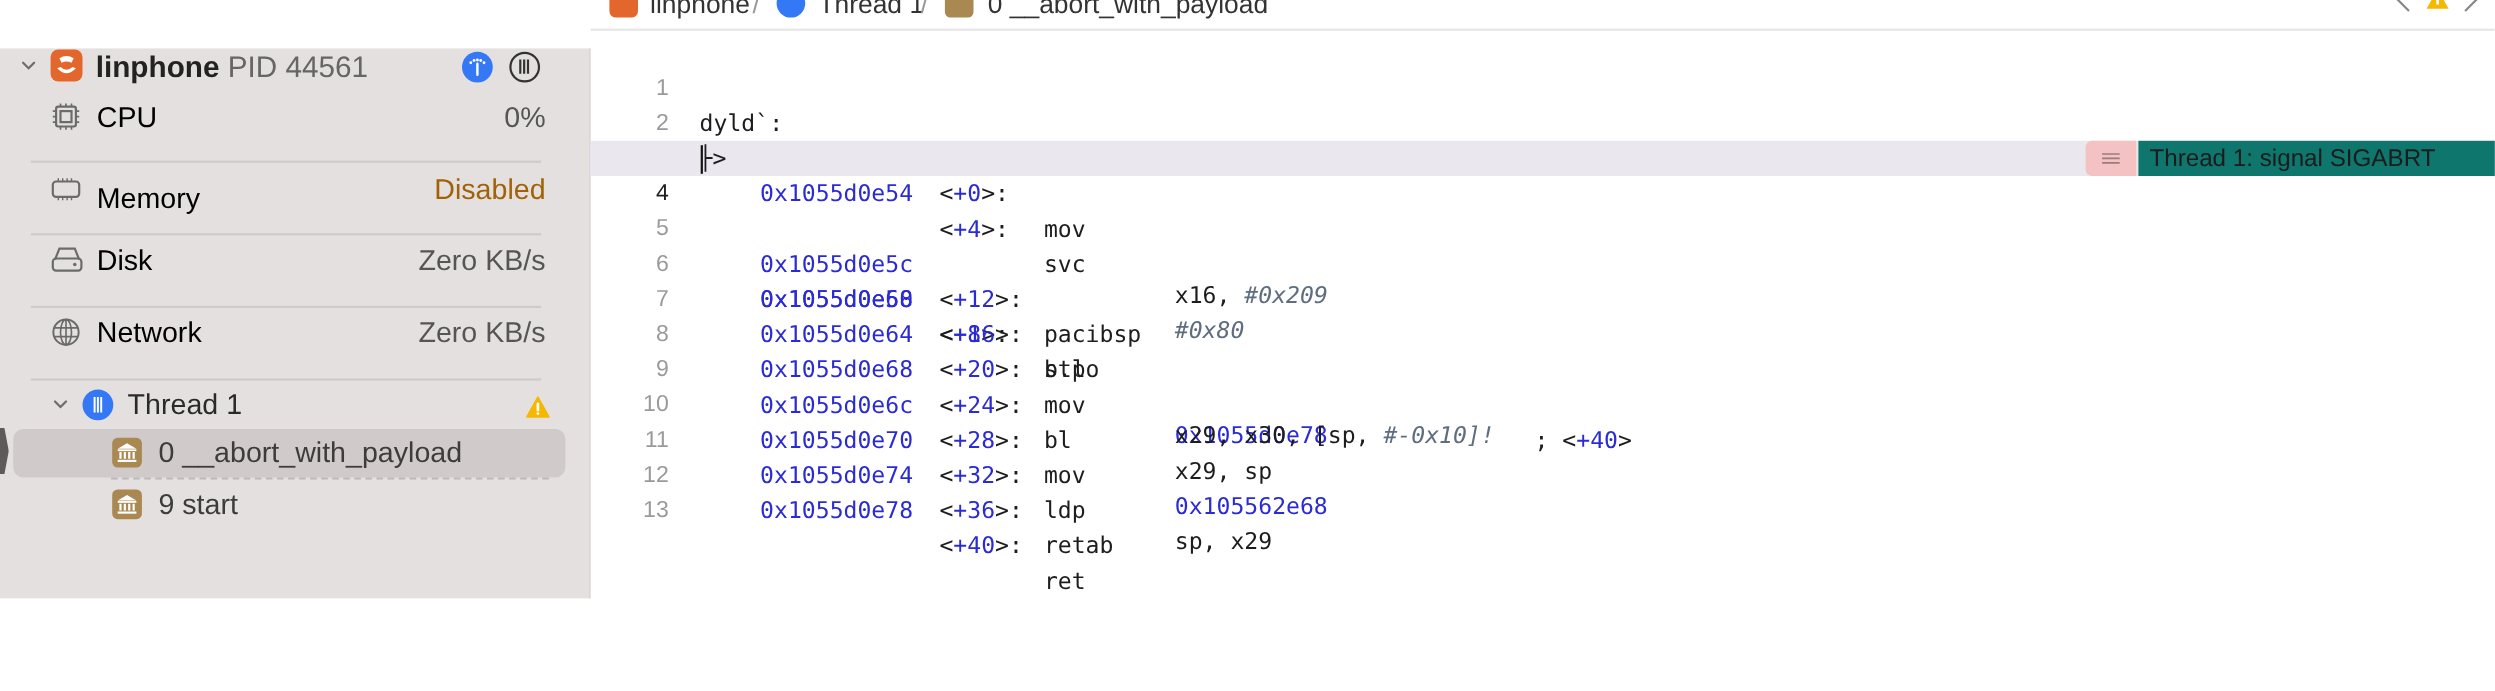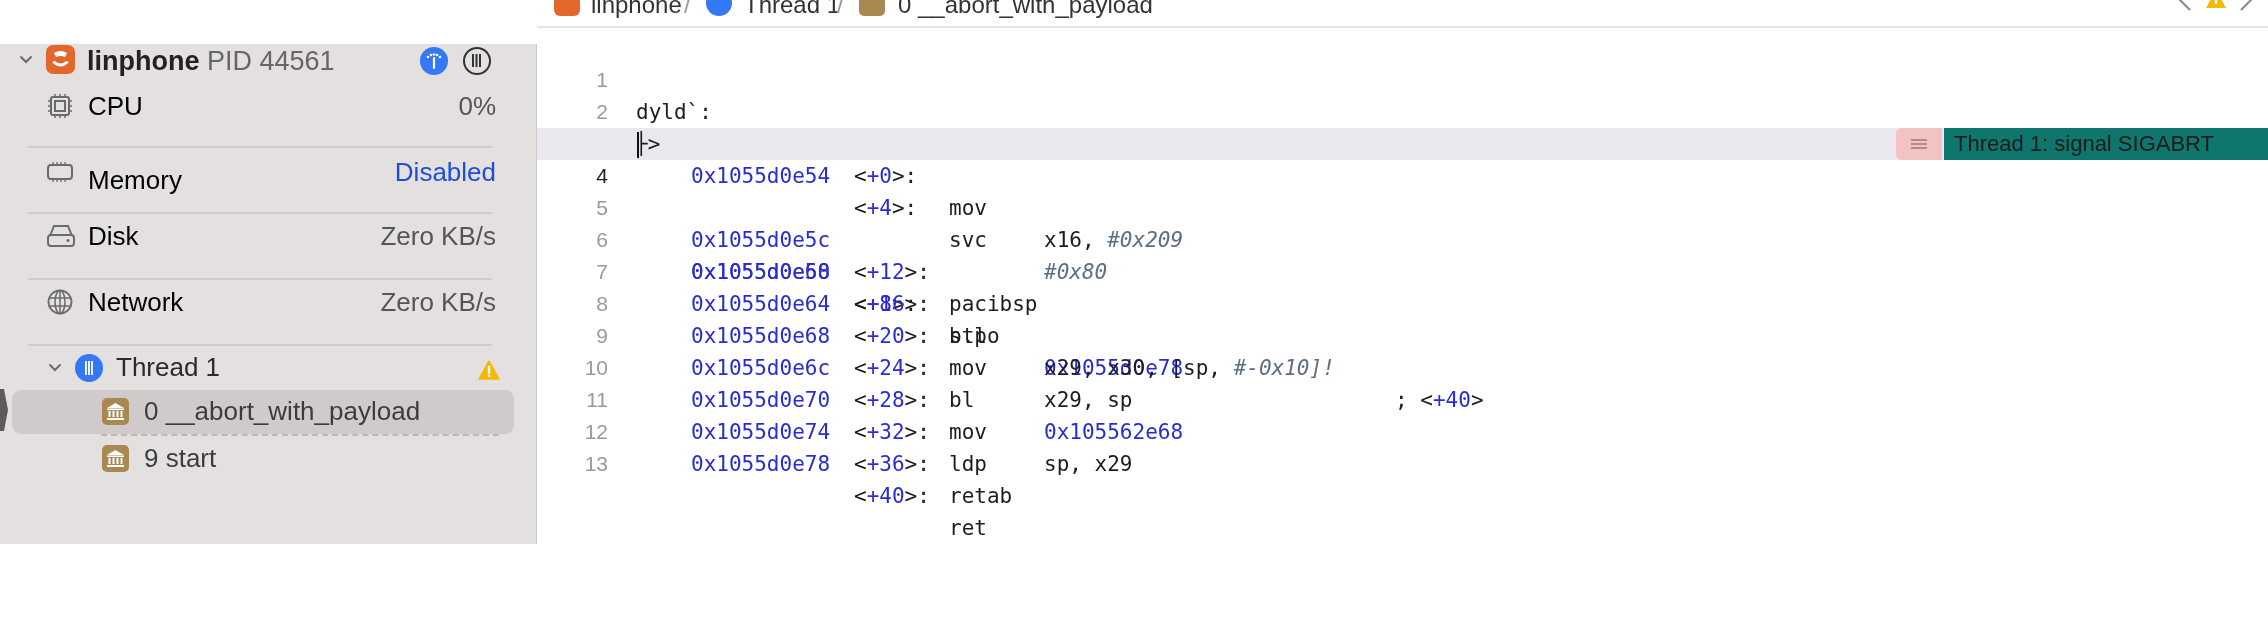--- a/index.html
+++ b/index.html
@@ -19,21 +19,21 @@
     background: #e3672c; border-radius: 7px;
   }
   .proc-name { position: absolute; left: 87px; top: 1px; font-size: 27px; line-height: 32px; color: #222; font-weight: bold; }
   .proc-pid { font-weight: normal; color: #666; }
   .round-icon { position: absolute; width: 28px; height: 28px; border-radius: 50%; }
 
   .gauge-row { position: absolute; left: 0; width: 536px; height: 56px; }
   .gauge-icon { position: absolute; left: 46px; width: 28px; height: 28px; }
   .gauge-label { position: absolute; left: 88px; font-size: 26px; line-height: 30px; color: #000000; }
   .gauge-value { position: absolute; right: 40px; font-size: 26px; line-height: 30px; color: #555; text-align: right; }
-  .gauge-value.disabled { color: #1d4ed8; text-align: right; }
+  .gauge-value.disabled { color: #a16207; text-align: right; }
   .divider { position: absolute; left: 28px; width: 464px; height: 2px; background: #d0cbcb; }
 
   .thread-row { position: absolute; left: 0; top: 306px; width: 536px; height: 36px; }
   .thread-label { position: absolute; left: 116px; top: 2px; font-size: 26px; line-height: 30px; color: #2a2a2a; }
   .warn-icon { position: absolute; left: 478px; top: 10px; width: 22px; height: 20px; }
 
   .frame-row { position: absolute; left: 12px; width: 502px; height: 44px; border-radius: 9px; }
   .frame-row.selected { background: #d0cbca; }
   .frame-icon {
     position: absolute; left: 90px; top: 8px; width: 27px; height: 27px;
@@ -58,21 +58,21 @@
   .line.current .lineno { color: #1d1d1d; }
   .code-text { position: absolute; left: 99px; }
   .pc-arrow { position: absolute; left: 98px; top: 0; }
   .pc-bar { position: absolute; left: 100px; top: 4px; width: 2px; height: 26px; background: #111; }
   .addr { color: #2b2bd6; }
   .num { color: #2b2bd6; }
   .imm { color: #5f6d80; font-style: italic; }
   .c-addr { position: absolute; left: 154px; }
   .c-off { position: absolute; left: 317px; }
   .c-mn { position: absolute; left: 412px; }
-  .c-op { position: absolute; left: 507px; }
+  .c-op { position: absolute; left: 531px; margin-top: 28px; }
   .c-cm { position: absolute; left: 858px; }
 
   .error-banner { position: absolute; left: 1359px; top: 0; height: 32px; width: 372px; }
   .error-btn { position: absolute; left: 0; top: 0; width: 46px; height: 32px; background: #f4c2c2; border-radius: 6px 0 0 6px; }
   .error-btn-glyph { position: absolute; left: 14px; top: 10px; width: 18px; height: 12px; }
   .error-msg { position: absolute; left: 48px; top: 0; width: 380px; height: 32px; background: #0f766e; font-family: "Liberation Sans", sans-serif; font-size: 22px; line-height: 32px; color: #1c1c1c; padding-left: 10px; }
 </style>
 </head>
 <body>
 

